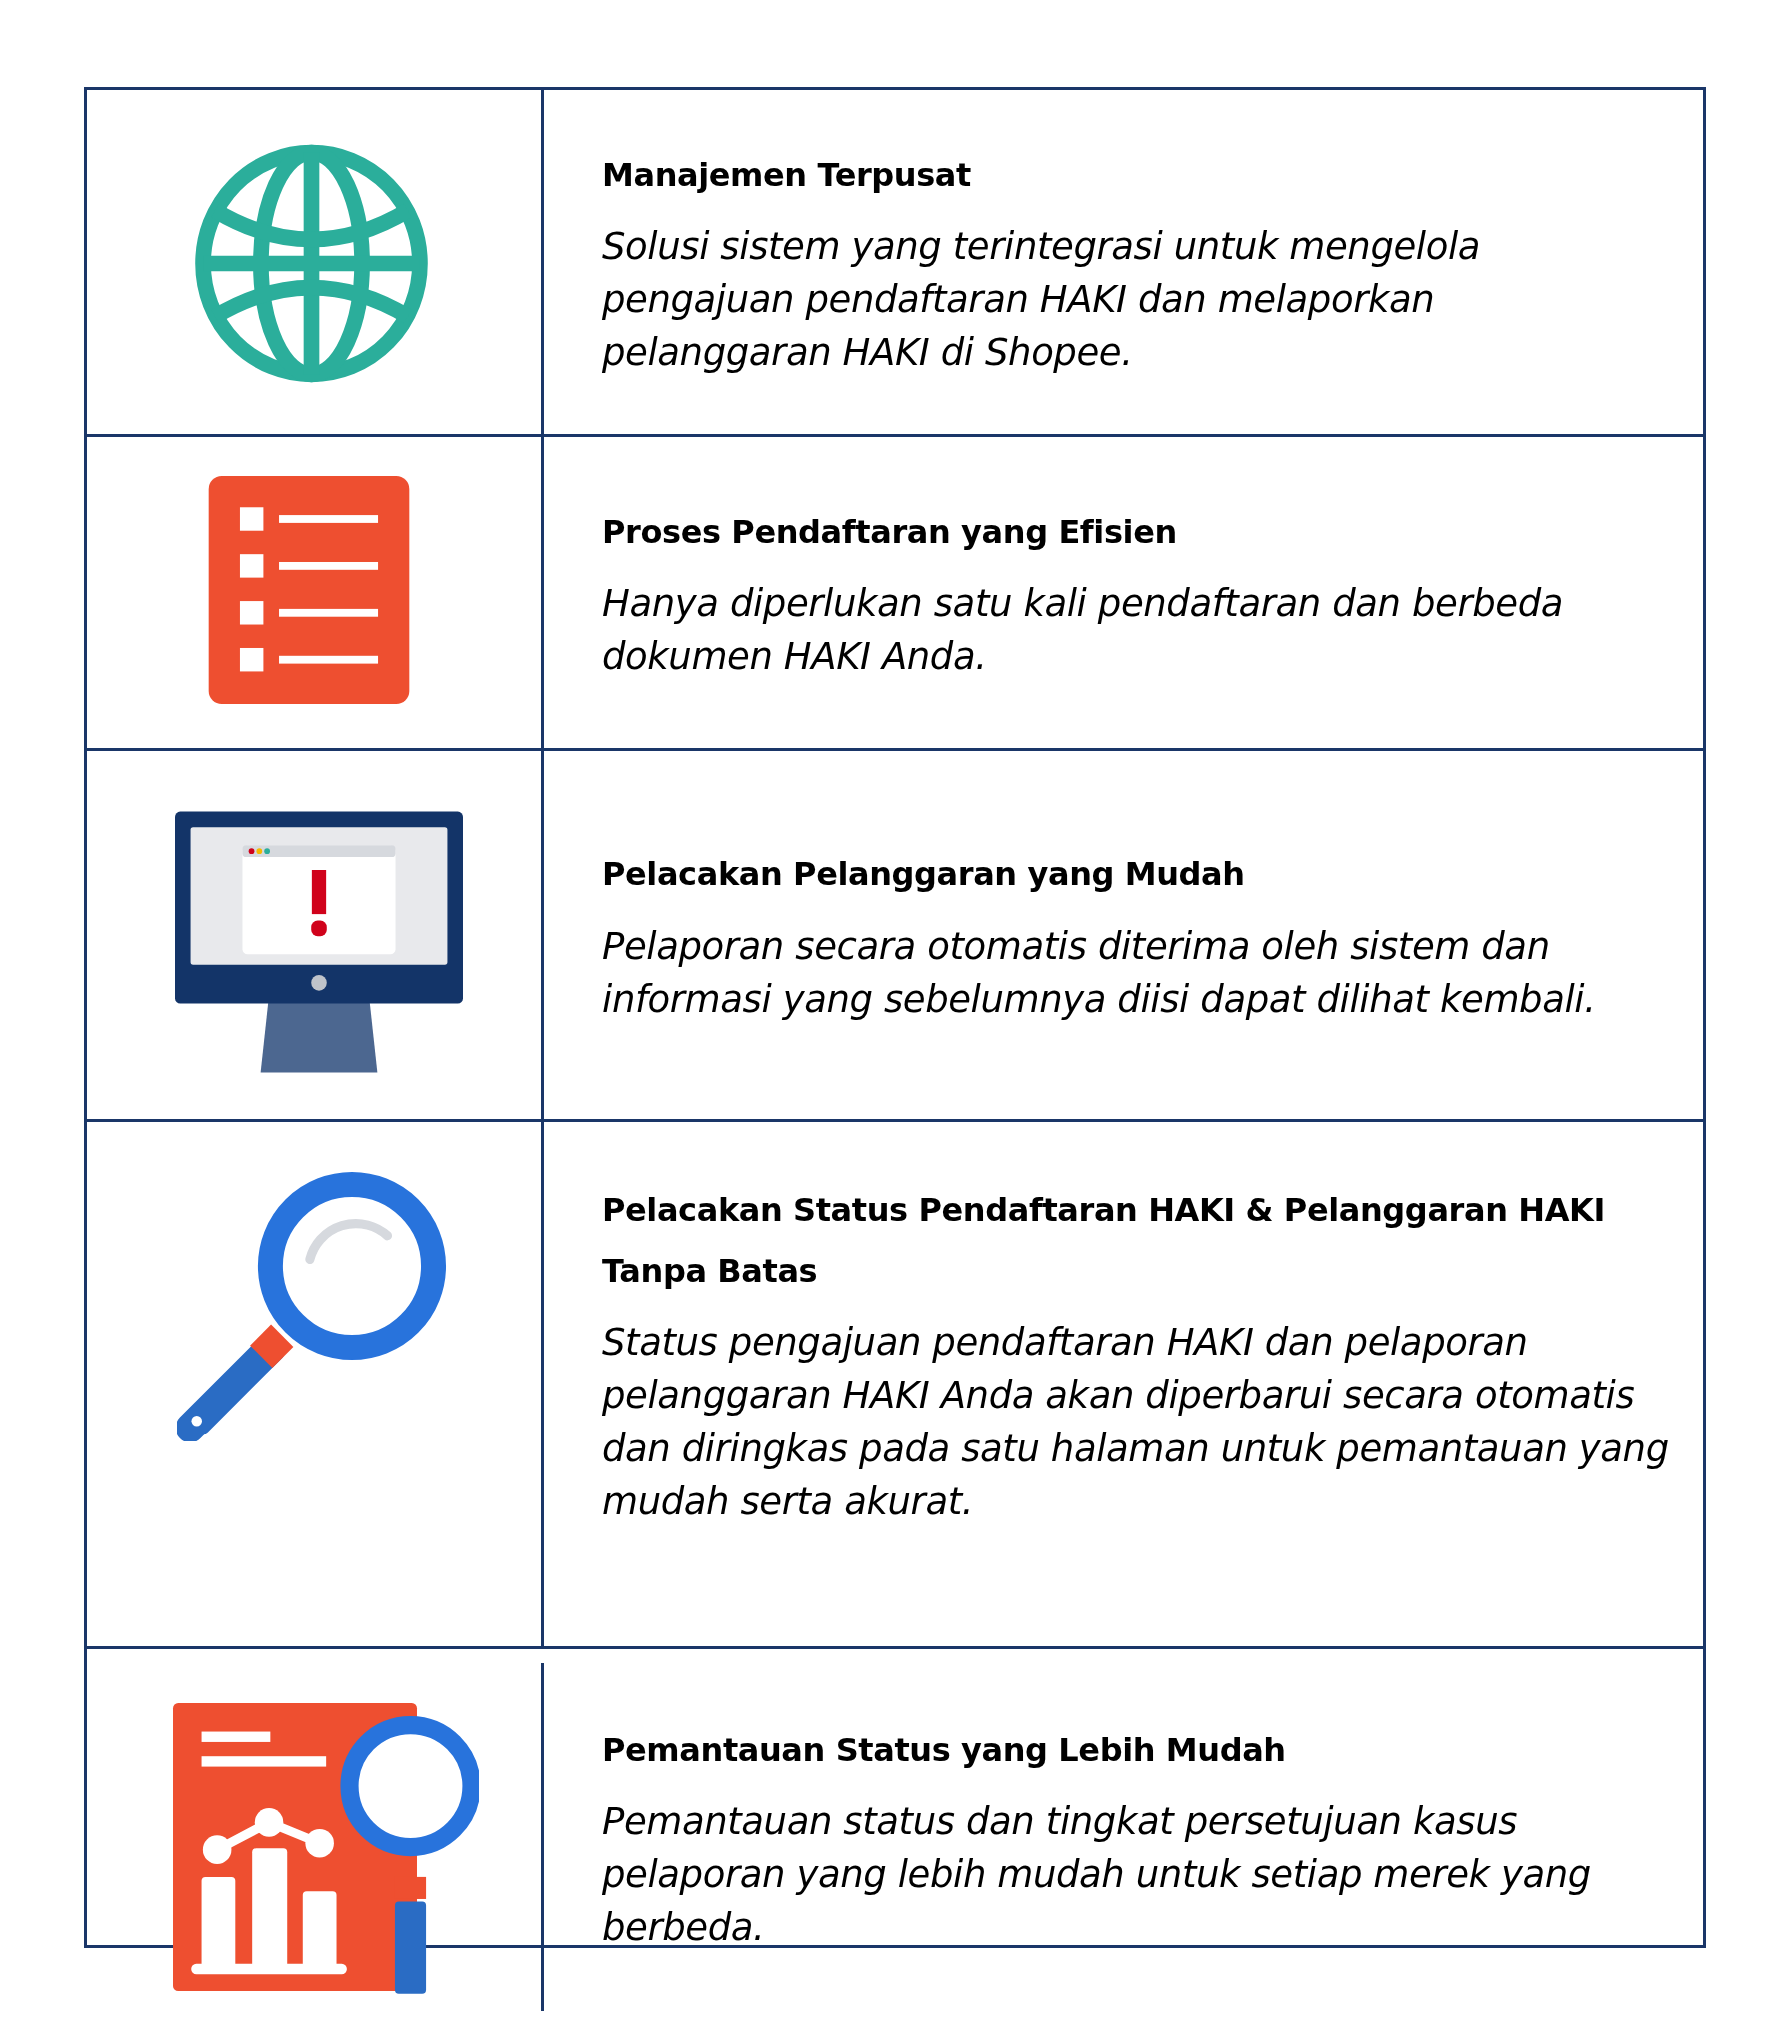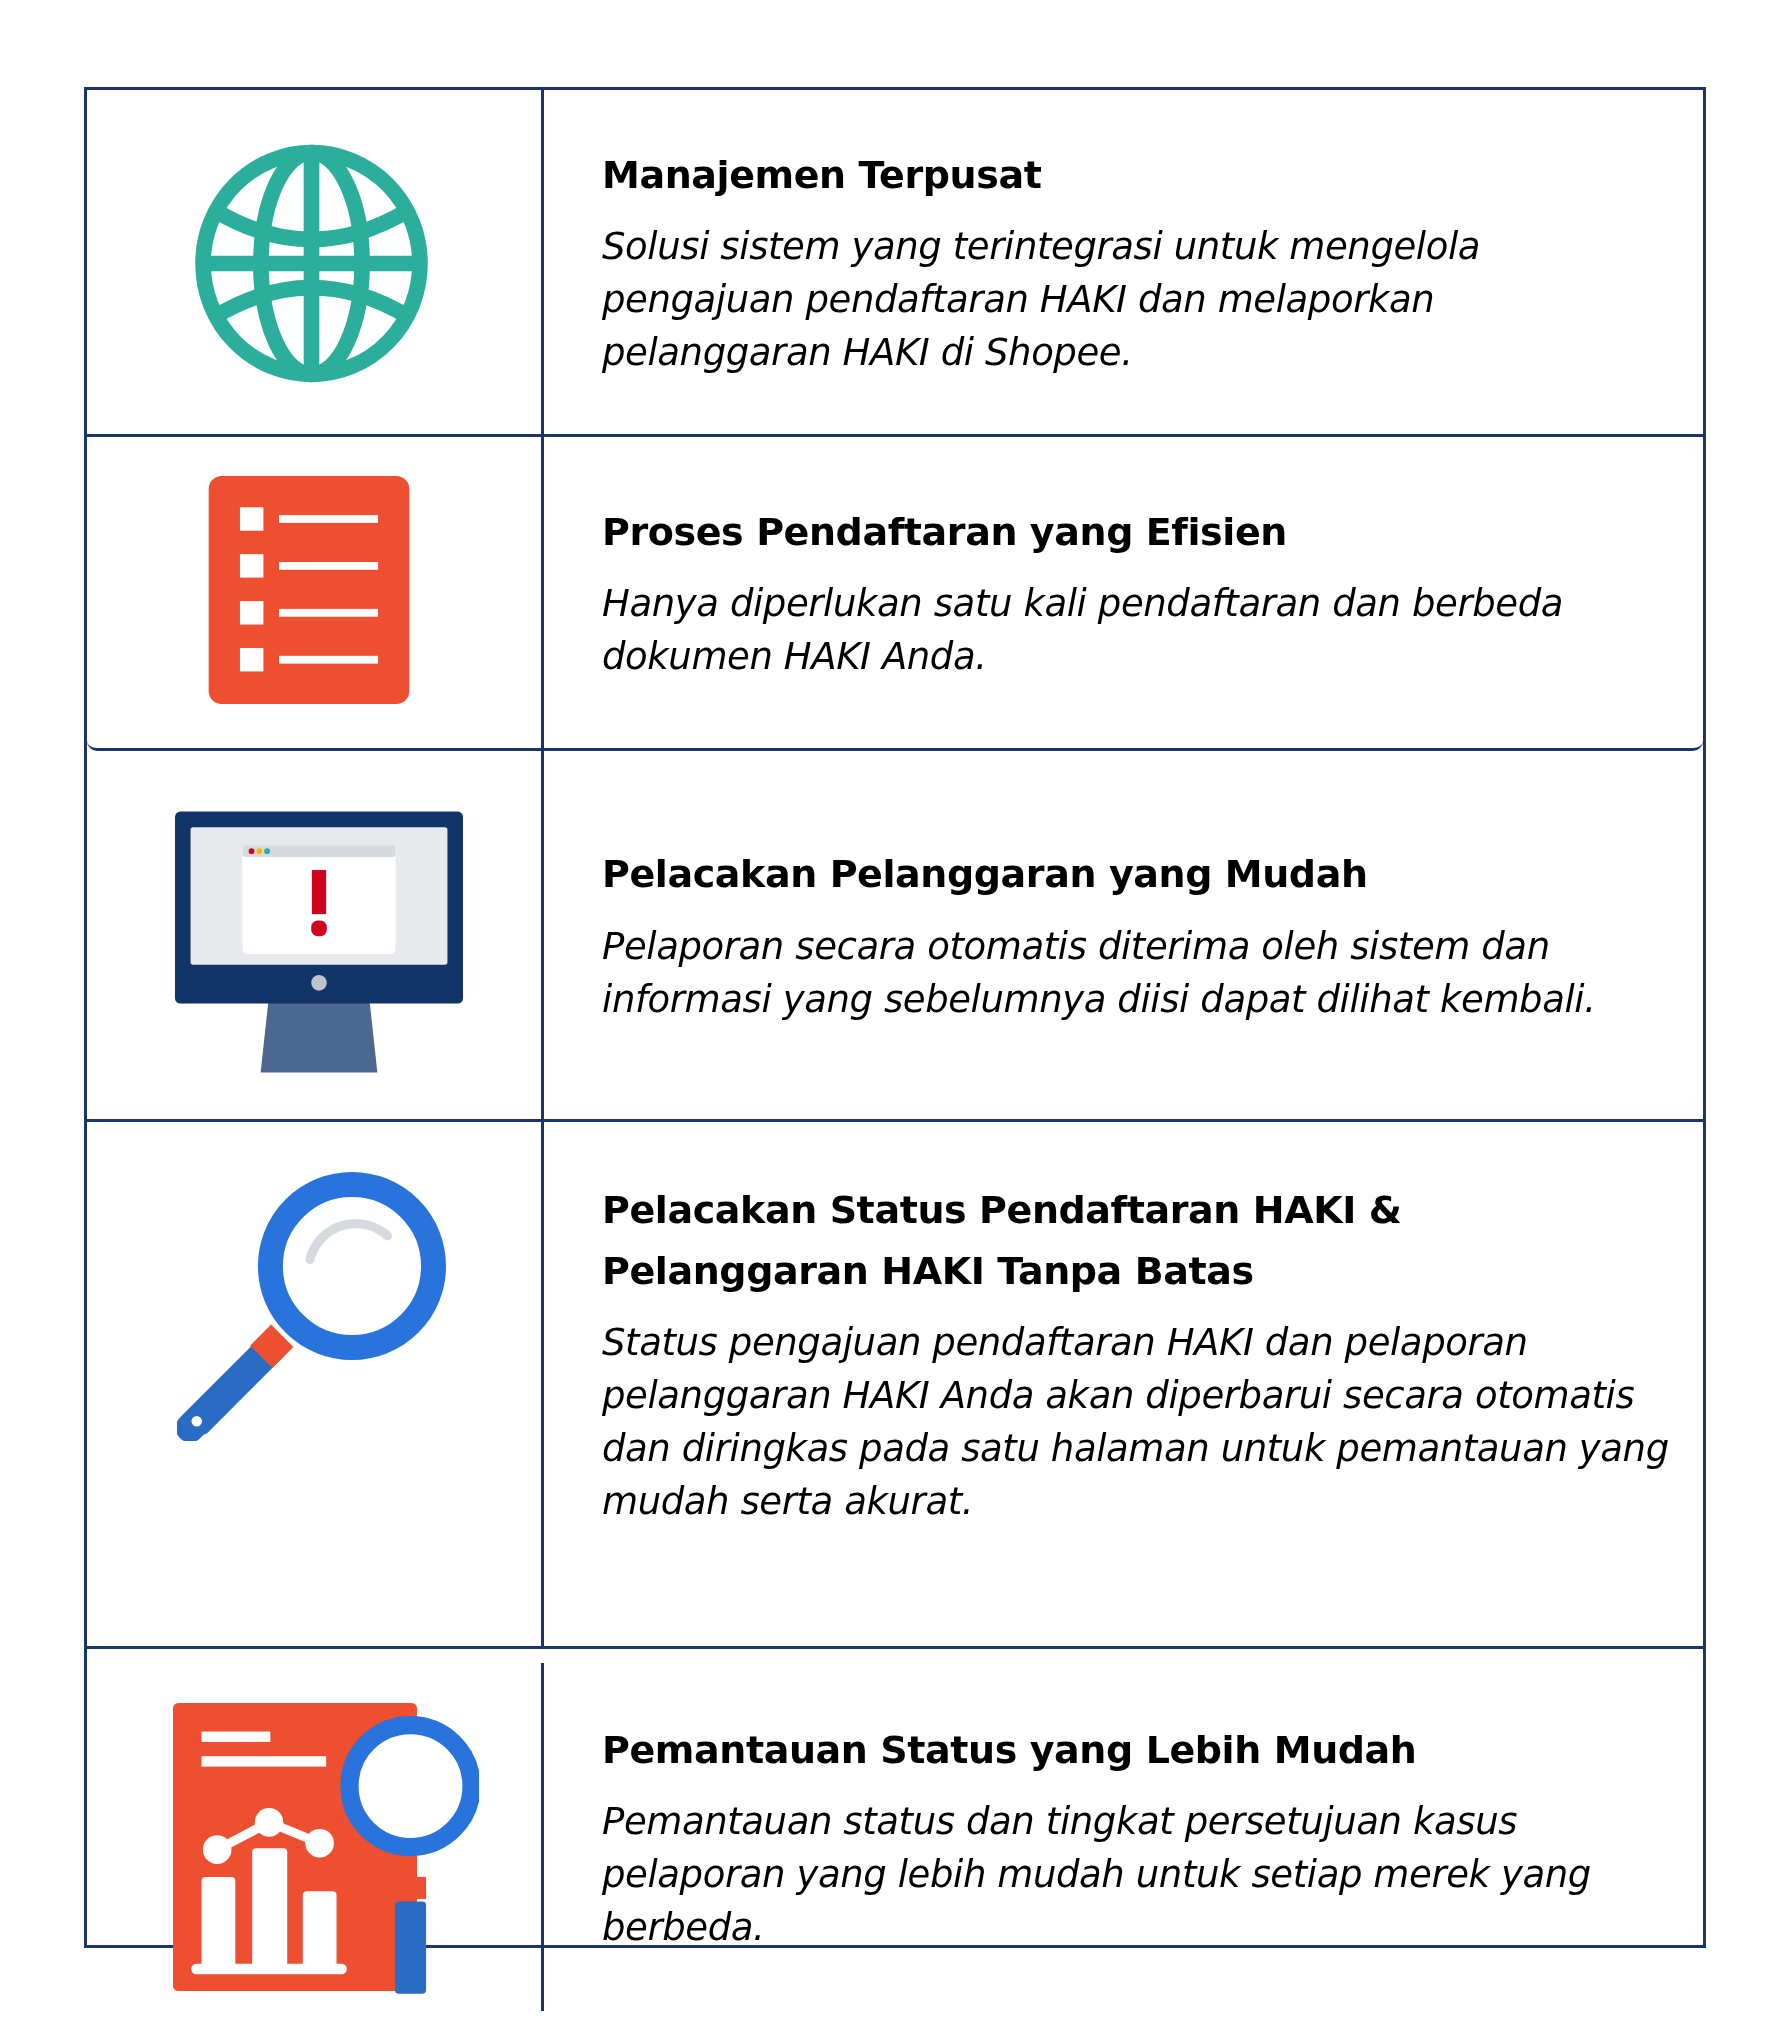--- a/index.html
+++ b/index.html
@@ -9,21 +9,21 @@
            box-sizing:border-box; border:3.4px solid #1A3668; }
   .row { position:absolute; left:0; width:100%; box-sizing:border-box;
          border-bottom:3.4px solid #1A3668; }
   .row.last { border-bottom:none; }
   .icon-cell { position:absolute; left:0; top:0; width:457px; height:100%;
                border-right:3.4px solid #1A3668; box-sizing:border-box; }
   .icon-cell svg { position:absolute; }
   .text-cell { position:absolute; left:457px; right:0; top:0; height:100%;
                display:flex; flex-direction:column; justify-content:center;
                padding-left:58px; padding-right:34px; box-sizing:border-box; }
-  .title { font-weight:bold; font-size:38px; line-height:61px; margin:0 0 14.6px 0; letter-spacing:-0.4px; }
+  .title { font-weight:bold; font-size:32px; line-height:61px; margin:0 0 14.6px 0; letter-spacing:-0.4px; }
   .desc { font-size:37px; line-height:53px; margin:0; letter-spacing:-0.4px;font-style:italic; }
 </style>
 </head>
 <body>
 
 <div class="table">
 
   <div class="row" style="top:0; height:347px;">
     <div class="icon-cell">
       <svg style="left:104px; top:51px;" width="241" height="245" viewBox="0 0 100 100">
@@ -36,21 +36,21 @@
           <path d="M10 72 Q50 48 90 72"></path>
         </g>
       </svg>
     </div>
     <div class="text-cell">
       <h2 class="title">Manajemen Terpusat</h2>
       <p class="desc">Solusi sistem yang terintegrasi untuk mengelola pengajuan pendaftaran HAKI dan melaporkan pelanggaran HAKI di Shopee.</p>
     </div>
   </div>
 
-  <div class="row" style="top:347px; height:314px;border-radius:10px;">
+  <div class="row" style="top:347px; height:314px;">
     <div class="icon-cell">
       <svg style="left:121px; top:39px;" width="202" height="228" viewBox="0 0 154 175">
         <rect x="0" y="0" width="154" height="175" rx="10" fill="#EE4F30"></rect>
         <g fill="#ffffff">
           <rect x="24" y="24" width="18" height="18"></rect>
             <rect x="54" y="30" width="76" height="6"></rect>
           <rect x="24" y="60" width="18" height="18"></rect>
             <rect x="54" y="66" width="76" height="6"></rect>
           <rect x="24" y="96" width="18" height="18"></rect>
             <rect x="54" y="102" width="76" height="6"></rect>

